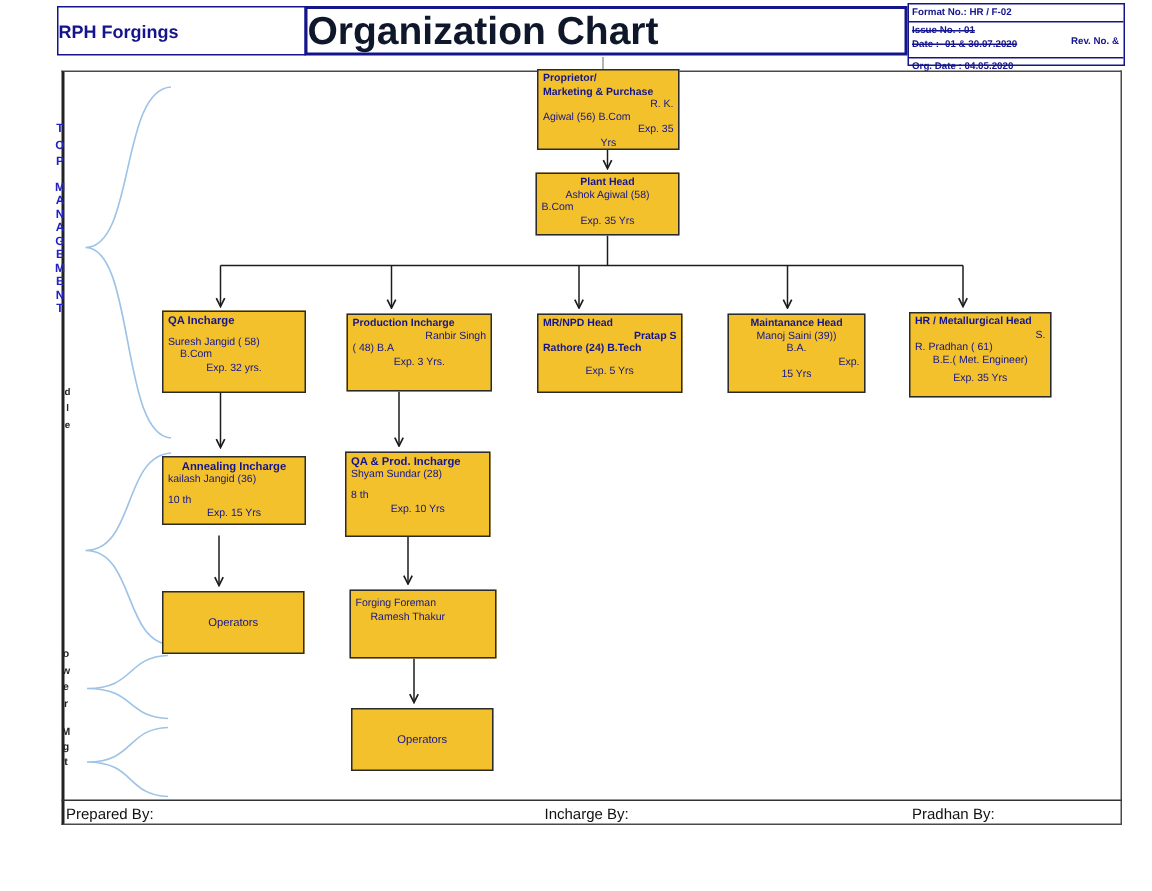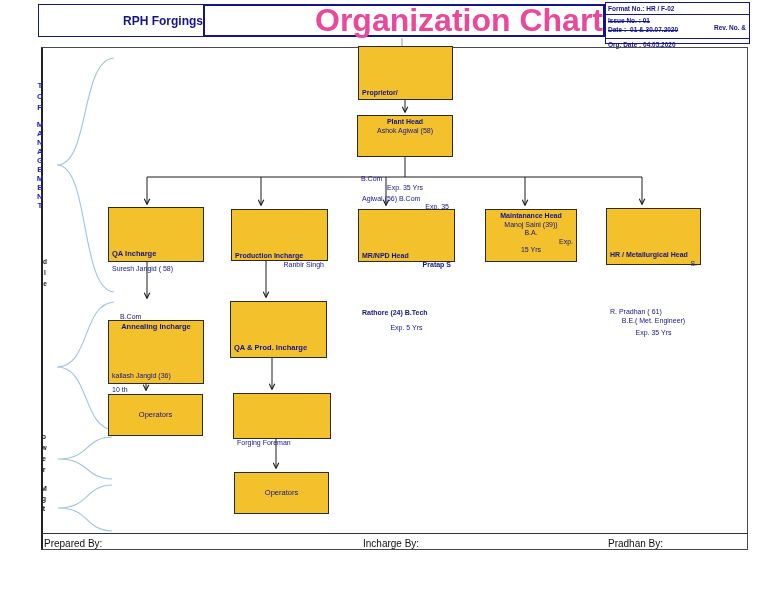--- a/index.html
+++ b/index.html
@@ -1,38 +1,38 @@
 <!DOCTYPE html>
 <html><head>
 <meta charset="utf-8">
 <style>
   html,body{margin:0;padding:0;}
   body{width:768px;height:594px;position:relative;background:#fff;
        font-family:"Liberation Sans", sans-serif;overflow:hidden;}
   .abs{position:absolute;box-sizing:border-box;}
   
-  .hcell{border:1px solid #15158a;display:flex;align-items:center;justify-content:flex-end;}
+  .hcell{border:1px solid #15158a;display:flex;align-items:center;justify-content:flex-start;}
   .company{color:#14148C;font-weight:bold;font-size:12px;}
-  .title{color:#ec4899;font-weight:bold;font-size:32px;letter-spacing:0px;}
+  .title{color:#0f172a;font-weight:bold;font-size:26px;letter-spacing:0px;}
   .titlecell{border:2px solid #15158a;}
   .meta{border:1px solid #15158a;color:#14148C;font-size:6.5px;font-weight:bold;line-height:9px;}
   .meta .row1{border-bottom:1px solid #15158a;padding:1px 2px;}
   .meta .row2{border-bottom:1px solid #15158a;padding:1px 2px;position:relative;height:21px;}
   .meta .row3{padding:1px 2px;}
   .strike{text-decoration:line-through;}
   .revno{position:absolute;right:3px;top:8px;}
   
   .frame{border:1px solid #4a4a4a;border-left:2px solid #222;}
   .footline{border-top:1px solid #333;}
   .footlbl{font-size:10px;color:#111;}
   
   .gold{background:#F2C12B;border:1.6px solid #2b2b2b;color:#14148C;
         font-size:7px;line-height:8.6px;padding:2px 3px;}
   .b{font-weight:bold;}
-  .tr{text-align:right;} .tc{text-align:center;} .tl{text-align:left;margin-top:40px;}
+  .tr{text-align:right;} .tc{text-align:center;} .tl{text-align:left;}
   .g6{margin-top:6px;} .g4{margin-top:4px;}
   .pl8{padding-left:8px;} .pl10{padding-left:10px;}
   .center-one{display:flex;align-items:center;justify-content:center;font-size:7.5px;}
   
   .vtext{white-space:pre-line;text-align:center;width:14px;}
   .vblue{color:#2323C0;font-weight:bold;font-size:8px;}
   .lh11{line-height:11px;} .lh9{line-height:9px;} .lh10{line-height:10px;}
   .vsmall{color:#222;font-size:6.5px;font-weight:bold;}
   svg{position:absolute;left:0;top:0;pointer-events:none;}
   .conn{stroke:#1c1c1c;stroke-width:1;fill:none;}
@@ -162,21 +162,21 @@
 </div>
 
 <div class="abs gold" style="left:606px;top:208px;width:95px;height:57px">
   <div class="b tl">HR / Metallurgical Head</div>
   <div class="tr">S.</div>
   <div class="tl">R. Pradhan ( 61)</div>
   <div class="tc">B.E.( Met. Engineer)</div>
   <div class="tc g4">Exp. 35 Yrs</div>
 </div>
 
-<div class="abs gold" style="left:108px;top:320px;width:96px;height:64px">
+<div class="abs gold" style="left:108px;top:304px;width:96px;height:46px">
   <div class="b tc" style="font-size:7.5px">Annealing  Incharge</div>
   <div class="tl">kailash Jangid (36)</div>
   <div class="tl g6">10 th</div>
   <div class="tc">Exp. 15 Yrs</div>
 </div>
 
 <div class="abs gold" style="left:230px;top:301px;width:97px;height:57px">
   <div class="b tl" style="font-size:7.5px">QA &amp; Prod. Incharge</div>
   <div class="tl">Shyam Sundar (28)</div>
   <div class="tl g6">8 th</div>

